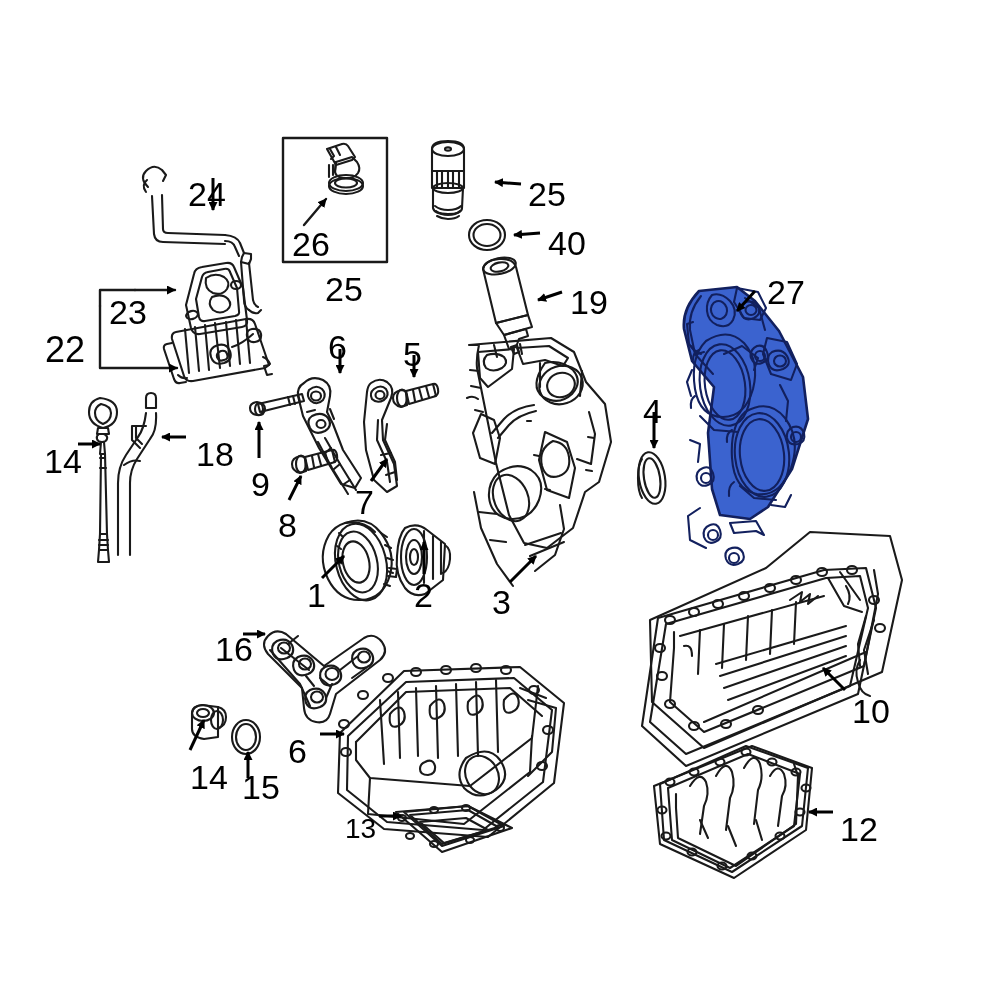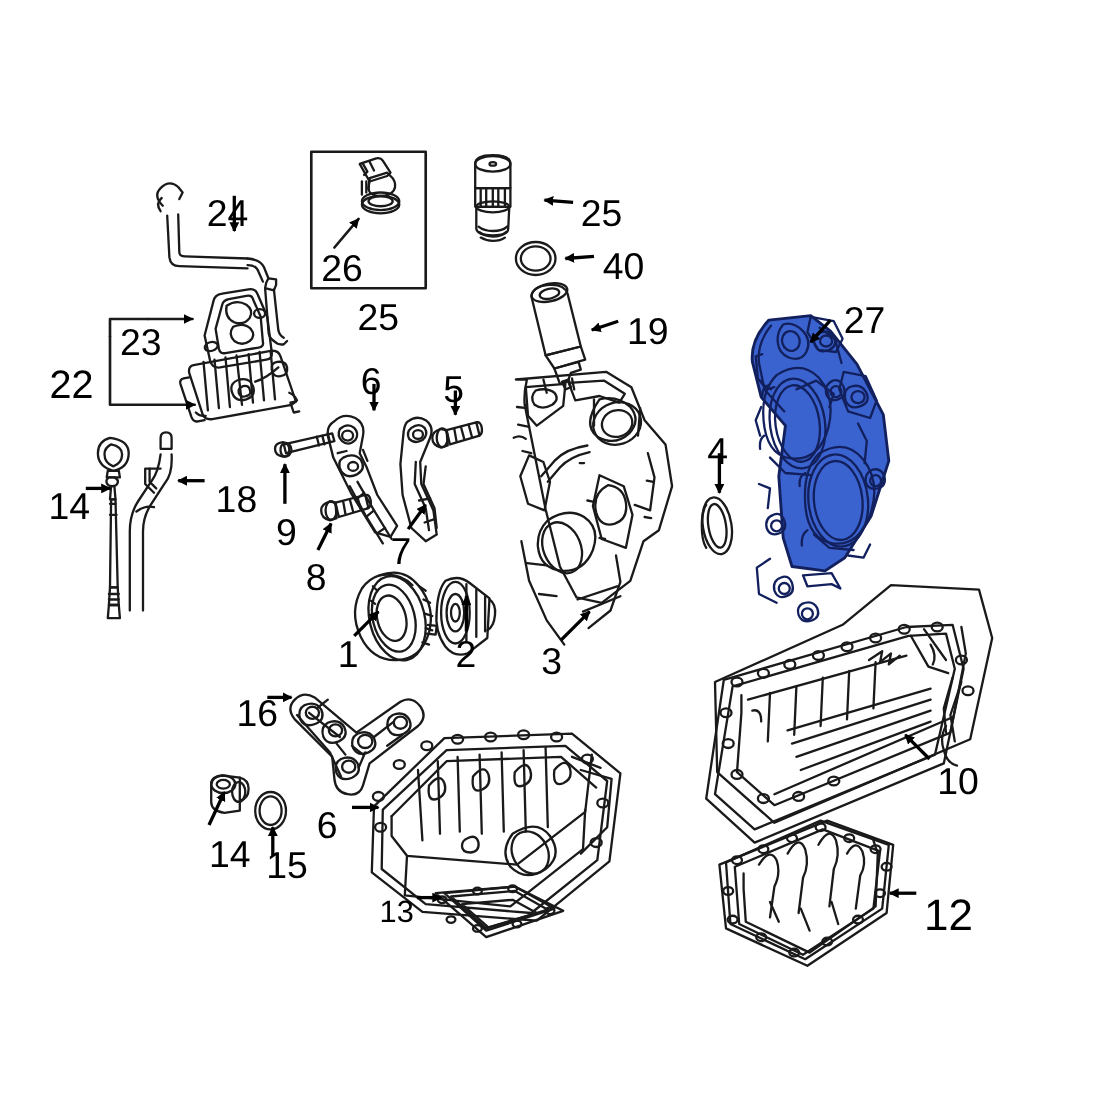--- a/index.html
+++ b/index.html
@@ -457,21 +457,21 @@
 <div class="callout" style="left: 414px; top: 578px; font-size: 34px;">2</div>
 <div class="callout" style="left: 492px; top: 585px; font-size: 34px;">3</div>
 <div class="callout" style="left: 643px; top: 394px; font-size: 34px;">4</div>
 <div class="callout" style="left: 403px; top: 337px; font-size: 34px;">5</div>
 <div class="callout" style="left: 328px; top: 330px; font-size: 34px;">6</div>
 <div class="callout" style="left: 355px; top: 485px; font-size: 34px;">7</div>
 <div class="callout" style="left: 278px; top: 508px; font-size: 34px;">8</div>
 <div class="callout" style="left: 251px; top: 467px; font-size: 34px;">9</div>
 <div class="callout" style="left: 852px; top: 694px; font-size: 34px;">10</div>
 <div class="callout" style="left: 288px; top: 734px; font-size: 34px;">6</div>
-<div class="callout" style="left: 840px; top: 812px; font-size: 40px;">12</div>
+<div class="callout" style="left: 840px; top: 812px; font-size: 34px;">12</div>
 <div class="callout" style="left: 345px; top: 815px; font-size: 28px;">13</div>
 <div class="callout" style="left: 172px; top: 760px; font-size: 34px; margin-left: 18px;">14</div>
 <div class="callout" style="left: 242px; top: 770px; font-size: 34px;">15</div>
 <div class="callout" style="left: 215px; top: 632px; font-size: 34px;">16</div>
 <div class="callout" style="left: 44px; top: 444px; font-size: 34px;">14</div>
 <div class="callout" style="left: 196px; top: 437px; font-size: 34px;">18</div>
 <div class="callout" style="left: 570px; top: 285px; font-size: 34px; text-align: center;">19</div>
 <div class="callout" style="left: 548px; top: 226px; font-size: 34px;">40</div>
 <div class="callout" style="left: 528px; top: 177px; font-size: 34px;">25</div>
 <div class="callout" style="left: 45px; top: 332px; font-size: 36px;">22</div>

